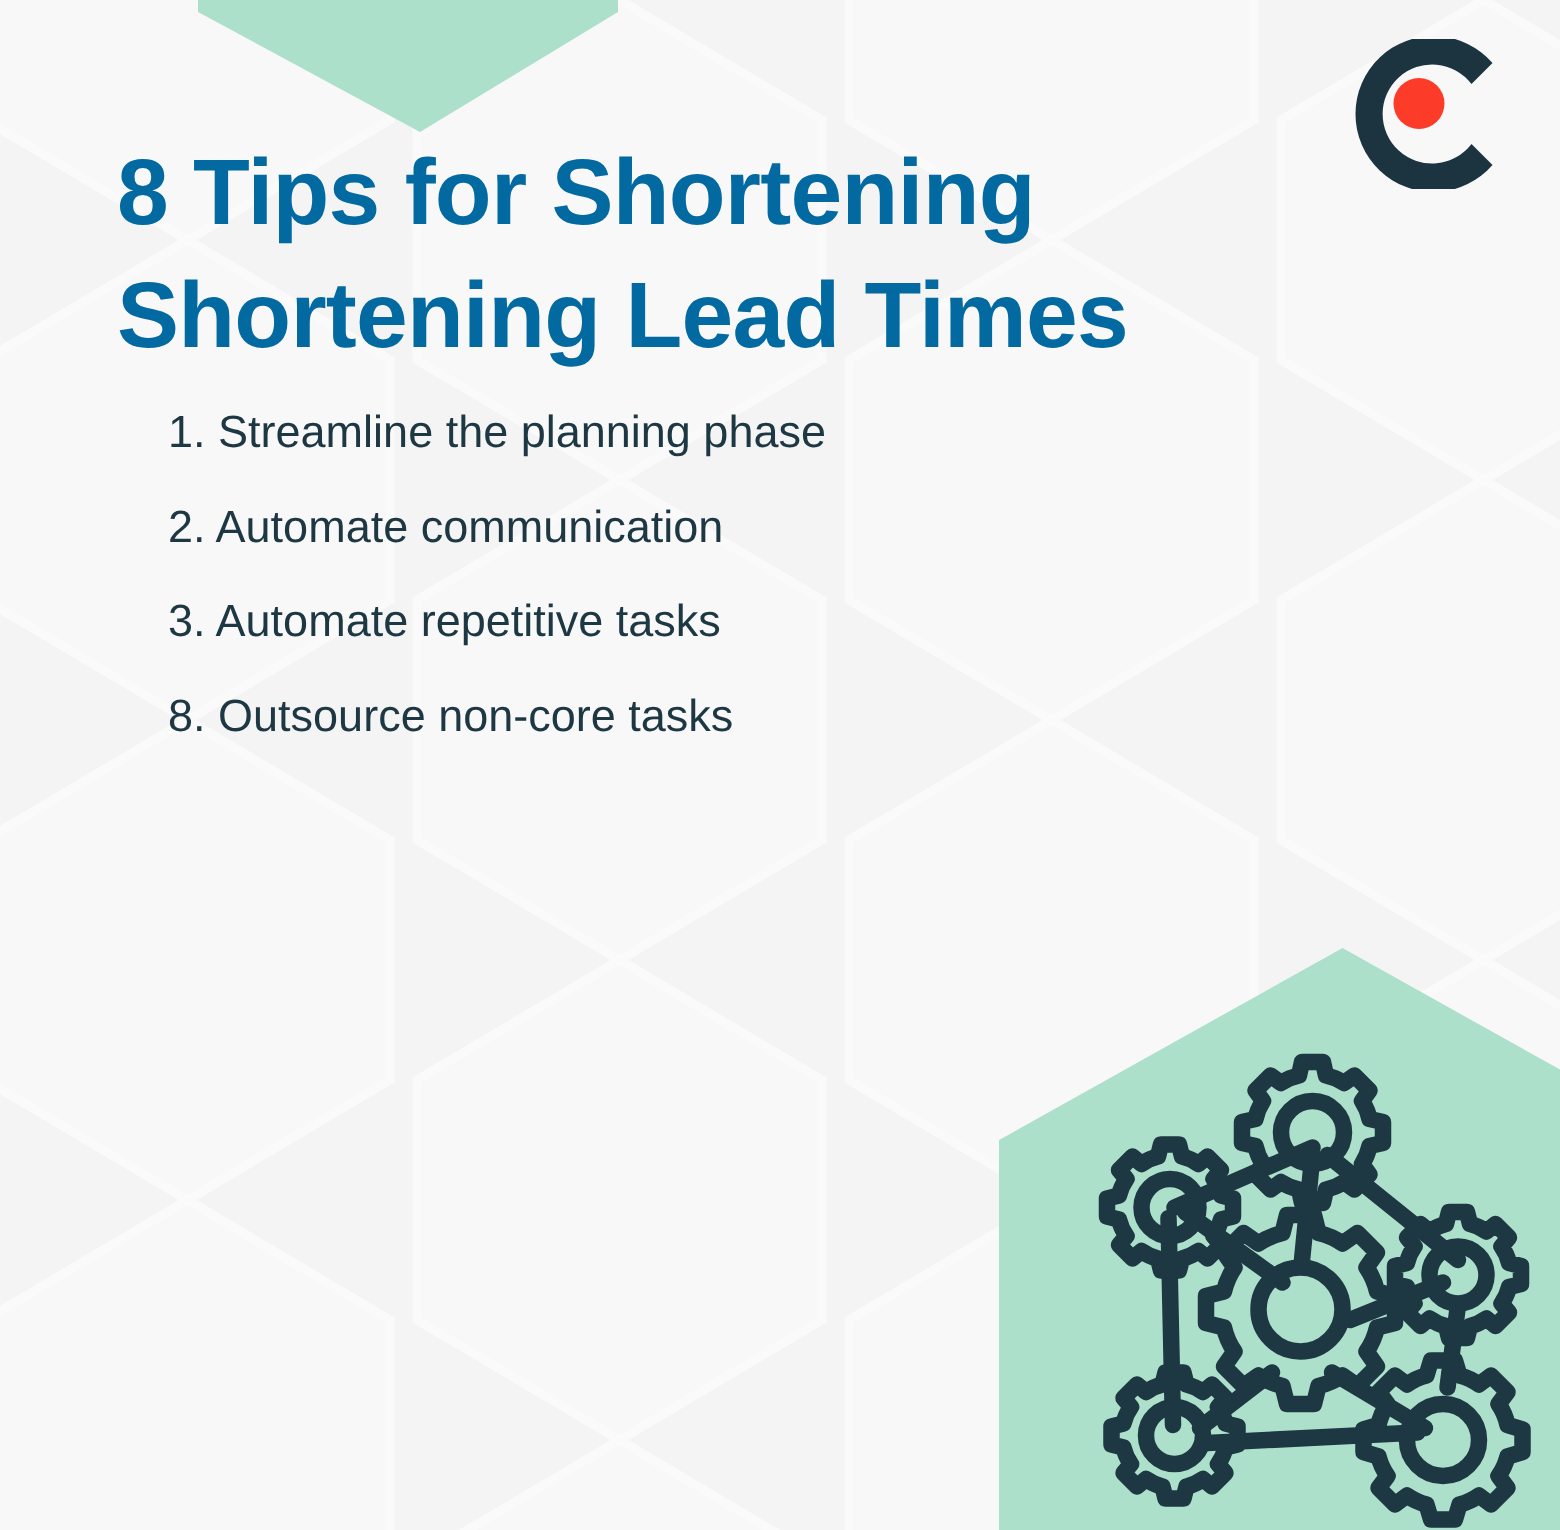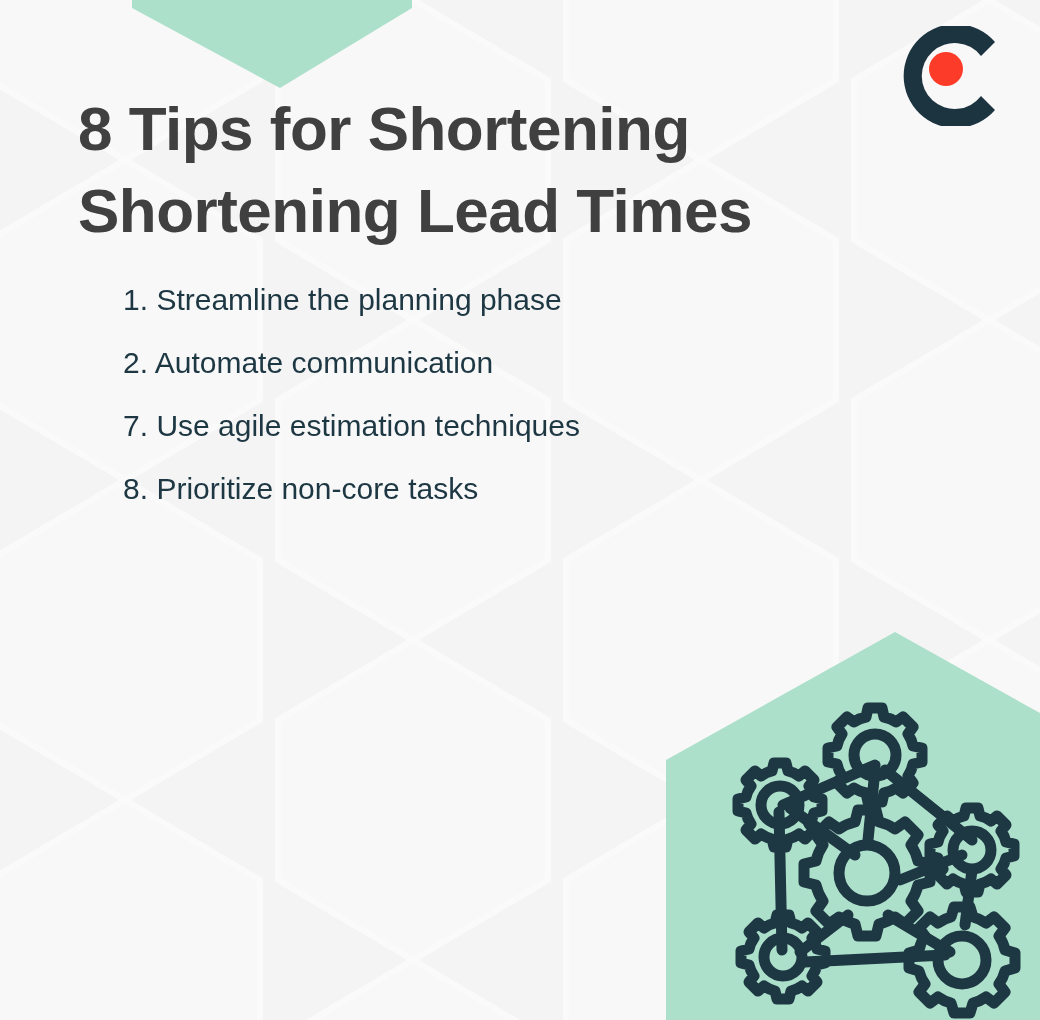--- a/index.html
+++ b/index.html
@@ -53,31 +53,31 @@
   .title {
     position: absolute;
     left: 78px;
     top: 88px;
     width: 800px;
     margin: 0;
     font-size: 62px;
     line-height: 82px;
     font-weight: bold;
     letter-spacing: -0.5px;
-    color: #404040;
+    color: #0369a1;
     font-family: "Liberation Sans", sans-serif;
   }
   .title-line { display: block; white-space: nowrap; }
 
   .tips-list {
     position: absolute;
     left: 107px;
     top: 262px;
     width: 770px;
-    margin: 16px;
+    margin: 5px;
     padding: 0;
     list-style: none;
   }
   .tip-item {
     display: block;
     margin: 0 0 19px 0;
     font-size: 30px;
     line-height: 44px;
     color: #1d3743;
     font-family: "Liberation Sans", sans-serif;
@@ -188,23 +188,23 @@
     <ol class="tips-list">
       <li class="tip-item">
         <span class="tip-num">1.</span>
         <span class="tip-text">Streamline the planning phase</span>
       </li>
       <li class="tip-item">
         <span class="tip-num">2.</span>
         <span class="tip-text">Automate communication</span>
       </li>
       <li class="tip-item">
-        <span class="tip-num">7.</span>
-        <span class="tip-text">Use agile estimation techniques</span>
+        <span class="tip-num">3.</span>
+        <span class="tip-text">Automate repetitive tasks</span>
       </li>
       <li class="tip-item">
         <span class="tip-num">8.</span>
-        <span class="tip-text">Prioritize non-core tasks</span>
+        <span class="tip-text">Outsource non-core tasks</span>
       </li>
     </ol>
 
   </div>
 </div>
 
 </body></html>

